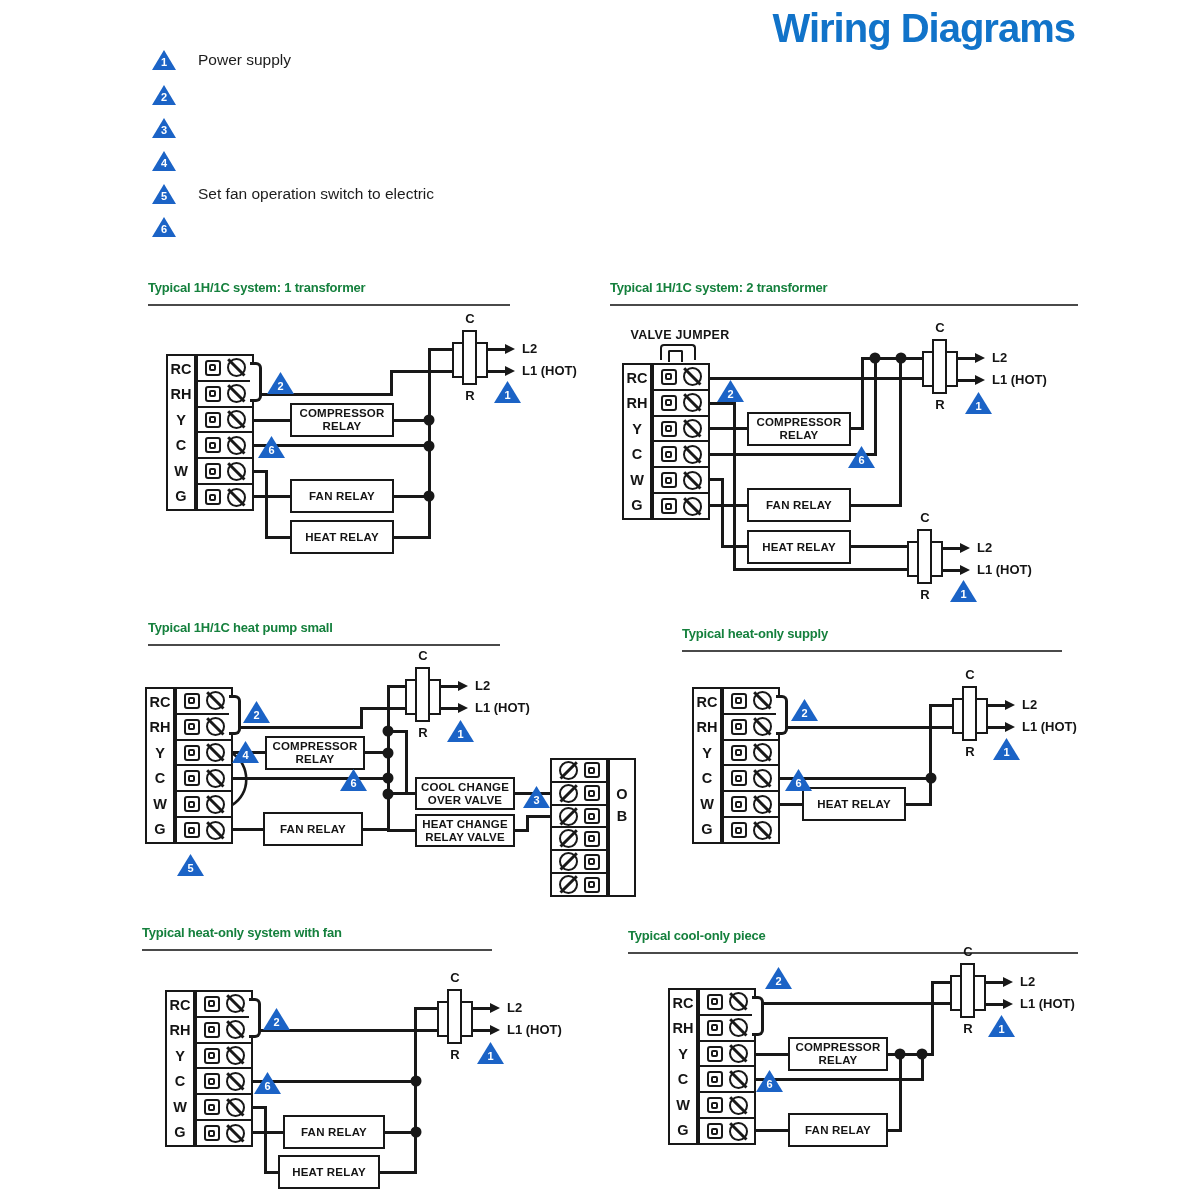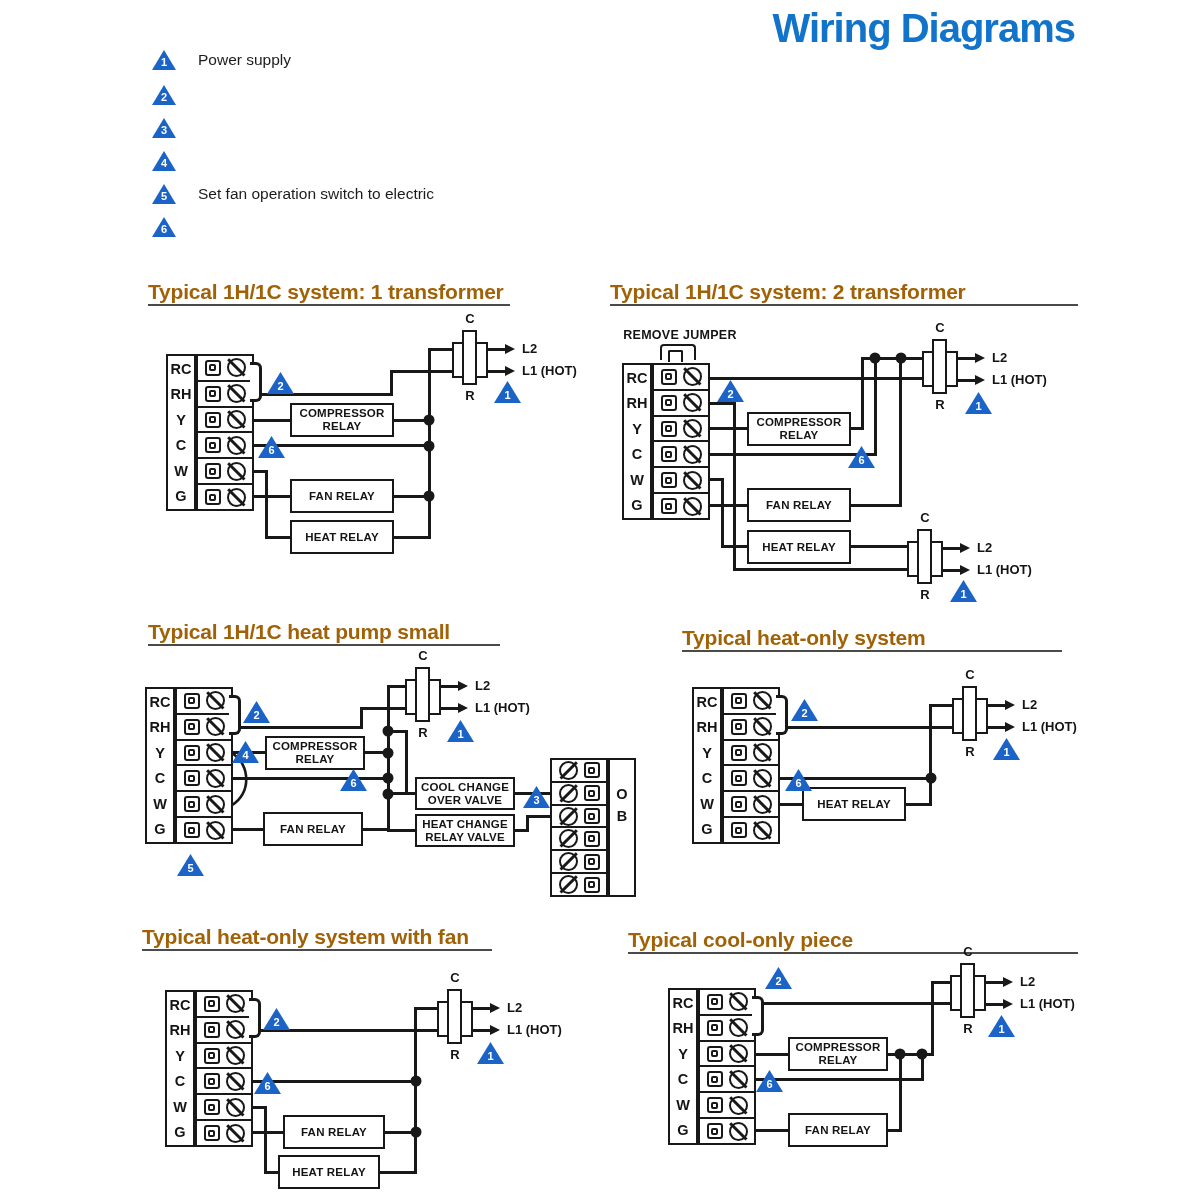--- a/index.html
+++ b/index.html
@@ -12,21 +12,21 @@
   .dot{position:absolute;width:11px;height:11px;background:#181818;border-radius:50%;transform:translate(-50%,-50%)}
   
   .marker{position:absolute;width:27px;height:22px;background:#1b63c6;
           clip-path:polygon(50% 0,100% 100%,0 100%);
           display:flex;align-items:flex-end;justify-content:center;
           color:#fff;font-size:11px;font-weight:bold;padding-bottom:2px;box-sizing:border-box}
   .marker.sm{width:24px;height:20px}
   
   .main-title{position:absolute;left:690px;top:6px;width:385px;text-align:right;
               font-size:40px;font-weight:bold;color:#1173c9;letter-spacing:-1px;white-space:nowrap}
-  .sec-title{position:absolute;font-weight:bold;font-size:21px;color:#a16207;white-space:nowrap;letter-spacing:-0.2px}
+  .sec-title{position:absolute;font-weight:bold;font-size:13px;color:#15803d;white-space:nowrap;letter-spacing:-0.2px}
   .underline{position:absolute;height:2px;background:#4a4a4a}
   
   .lrow{position:absolute;left:152px;display:flex;align-items:center;gap:22px}
   .ltext{font-size:15.5px;color:#1c1c1c;white-space:nowrap}
   
   .box{position:absolute;border:2px solid #181818;background:#fff;
        display:flex;align-items:center;justify-content:center;text-align:center;
        font-weight:bold;font-size:11.5px;line-height:13px;letter-spacing:0.2px;box-sizing:border-box;z-index:3}
   
   .xfmr{position:absolute;width:38px;height:55px;z-index:4}
@@ -186,21 +186,21 @@
       <span>6</span>
     </div>
   <div class="marker" style="left:494px;top:381px">
       <span>1</span>
     </div>
 </div>
 
 <div>
   <div class="sec-title" style="left:610px;top:280px">Typical 1H/1C system: 2 transformer</div>
   <div class="underline" style="left:610px;top:304px;width:468px"></div>
-  <div class="rj">REMOVE JUMPER</div>
+  <div class="rj">VALVE JUMPER</div>
   <div class="staple" style="left:660px;top:344px"></div>
 
   <i class="wh" style="left:706px;top:377px;width:216px"></i>
   <i class="wh" style="left:863px;top:357px;width:59px"></i>
   <i class="wv" style="left:861px;top:357px;height:73px"></i>
   <i class="wh" style="left:849px;top:427px;width:14px"></i>
   <i class="wh" style="left:706px;top:402px;width:30px"></i>
   <i class="wv" style="left:733px;top:402px;height:169px"></i>
   <i class="wh" style="left:733px;top:568px;width:174px"></i>
   <i class="wh" style="left:706px;top:427px;width:41px"></i>
@@ -432,21 +432,21 @@
     </div>
   <div class="marker" style="left:177px;top:854px">
       <span>5</span>
     </div>
   <div class="marker" style="left:447px;top:720px">
       <span>1</span>
     </div>
 </div>
 
 <div>
-  <div class="sec-title" style="left:682px;top:626px">Typical heat-only system</div>
+  <div class="sec-title" style="left:682px;top:626px">Typical heat-only supply</div>
   <div class="underline" style="left:682px;top:650px;width:380px"></div>
 
   <i class="wh" style="left:784px;top:726px;width:168px"></i>
   <i class="wh" style="left:776px;top:777px;width:156px"></i>
   <i class="wh" style="left:776px;top:803px;width:28px"></i>
   <i class="wh" style="left:906px;top:803px;width:26px"></i>
   <i class="wv" style="left:929px;top:777px;height:29px"></i>
   <i class="wv" style="left:929px;top:704px;height:75px"></i>
   <i class="wh" style="left:929px;top:704px;width:23px"></i>
   <span class="dot" style="left:931px;top:778px"></span>

